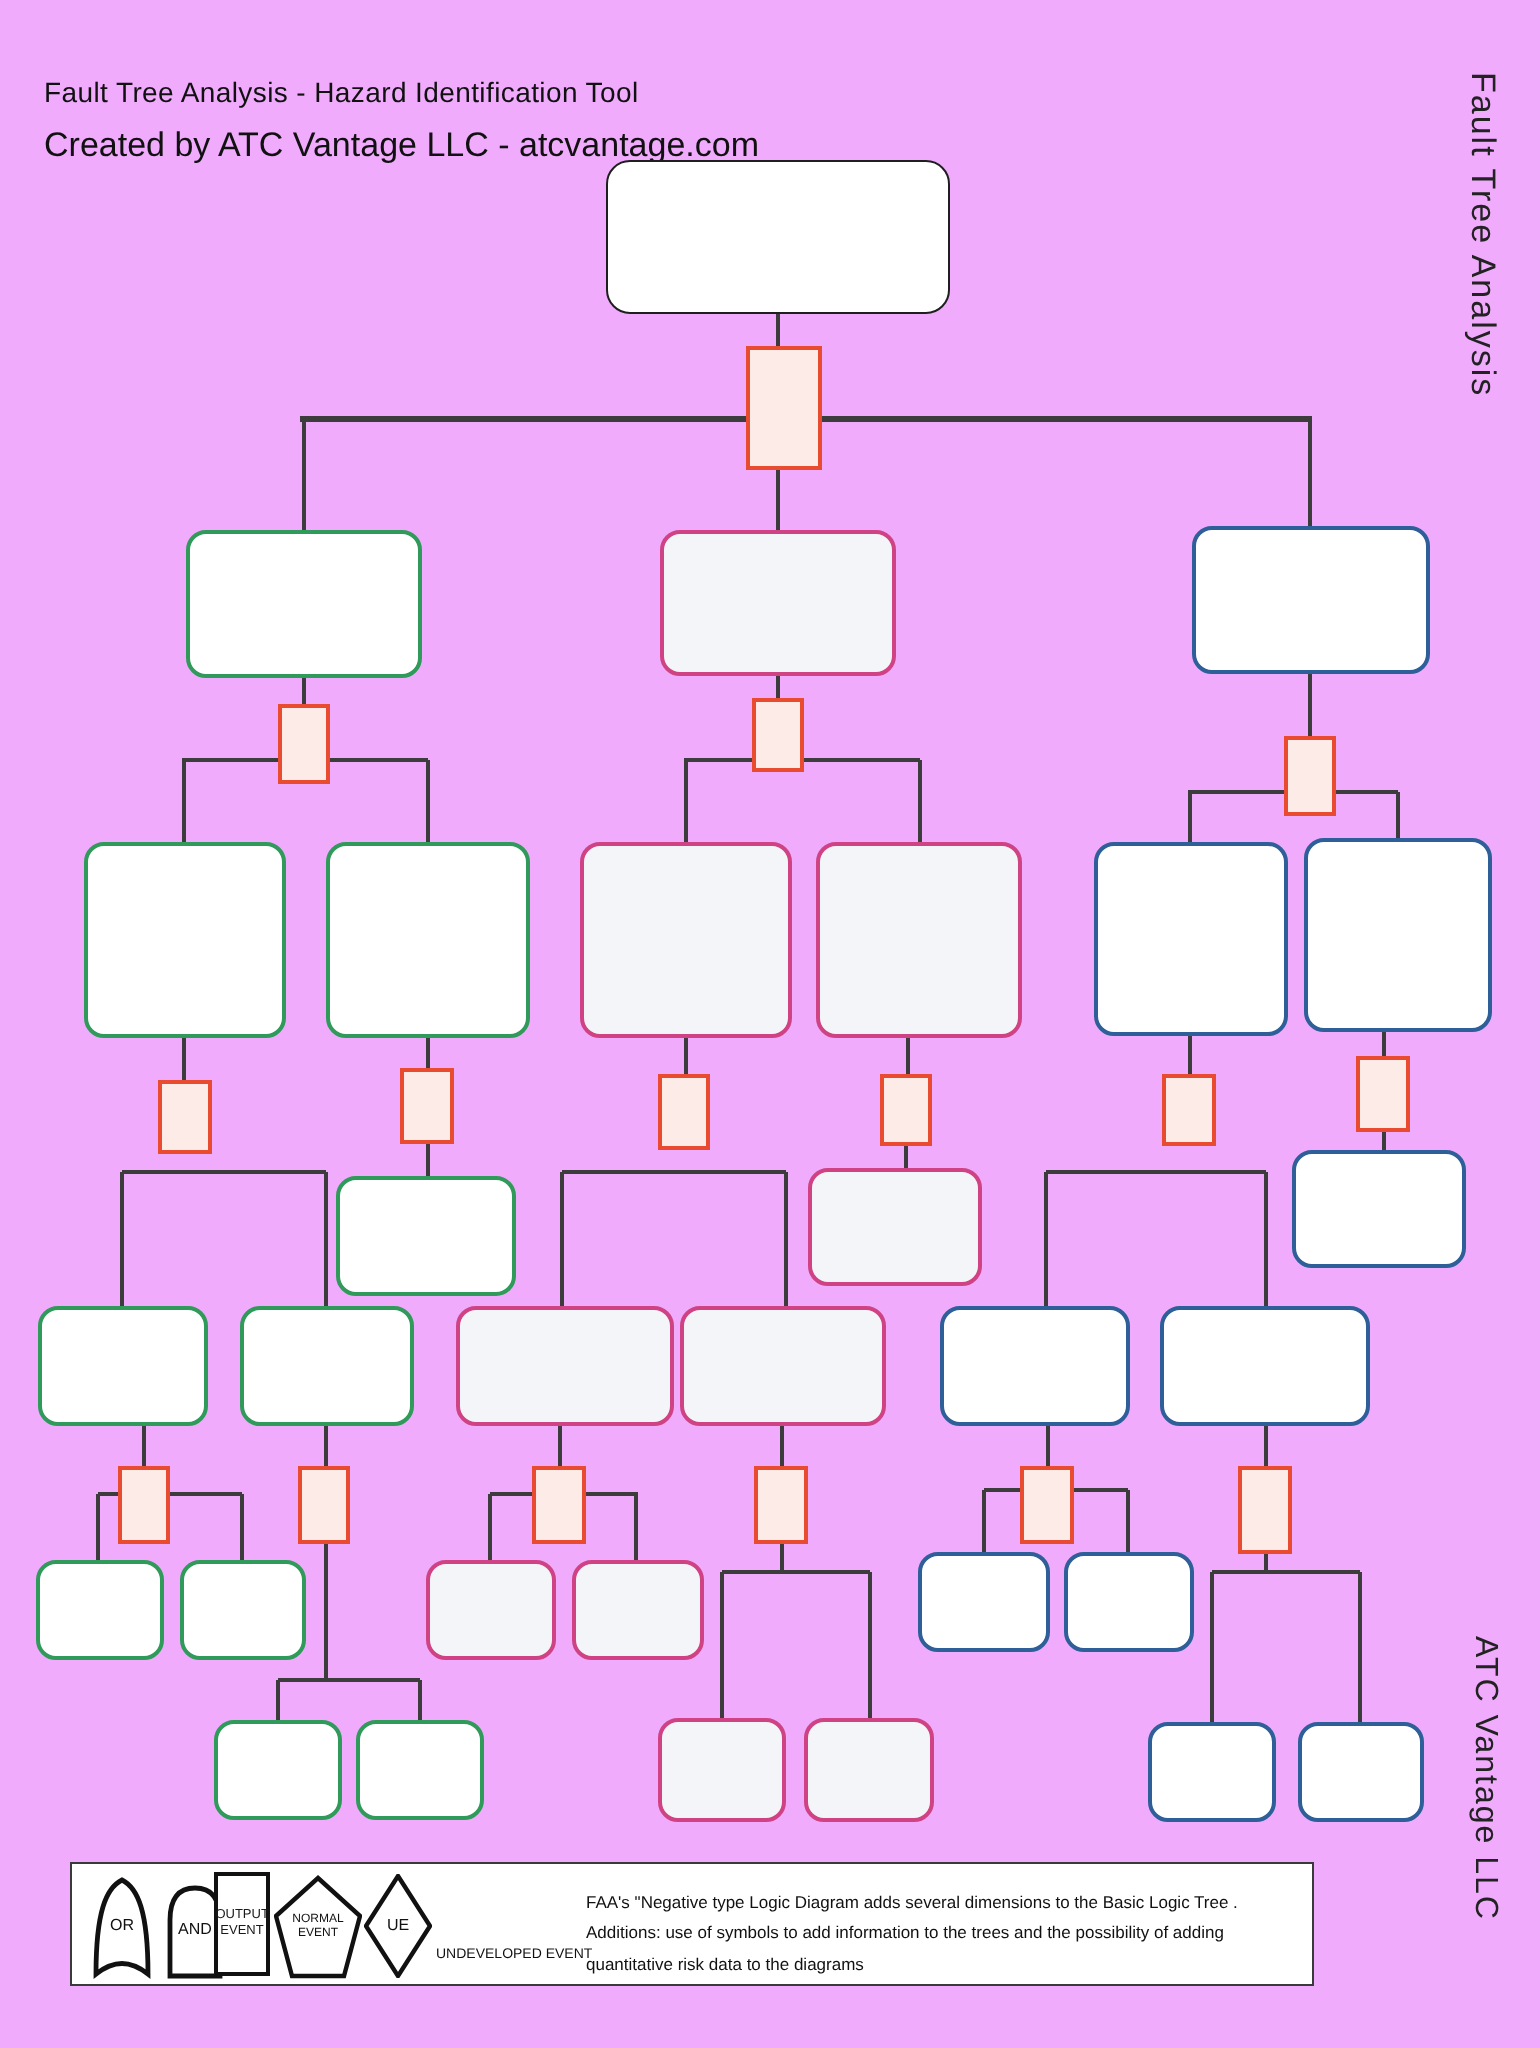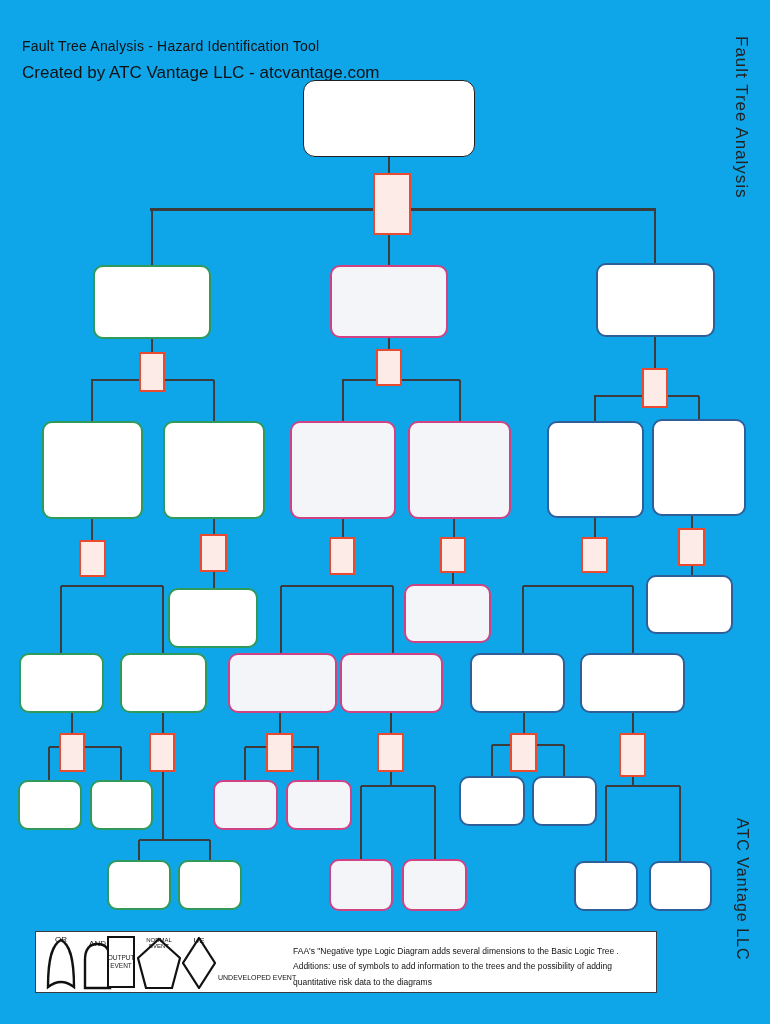--- a/index.html
+++ b/index.html
@@ -1,33 +1,33 @@
 <!DOCTYPE html>
 <html style="--root-border: #1f1f1f; --green-border: #2f9a59; --pink-border: #cf4384; --blue-border: #2e5f99; --gate-border: #e84b2f; --gate-fill: #fdebe7; --light-fill: #f4f5f9; --connector: #3c3c3c;"><head>
 <meta charset="utf-8">
 <style>
   html,body{margin:0;padding:0;background:#fff;}
-  #page{position:relative;width:770px;height:1024px;background:#0ea5e9;overflow:hidden;
+  #page{position:relative;width:770px;height:1024px;background:#f0abfc;overflow:hidden;
         font-family:"Liberation Sans",sans-serif;color:#1a1a1a;}
   .title{position:absolute;left:22px;top:38px;font-size:14px;letter-spacing:.2px;color:#111;}
   .subtitle{position:absolute;left:22px;top:63px;font-size:17px;color:#111;}
   .vside{position:absolute;writing-mode:vertical-rl;font-size:17px;color:#222;letter-spacing:1px;white-space:nowrap;}
   .vtop{left:731px;top:36px;}
   .vbot{left:733px;top:818px;font-size:16px;}
   .box{position:absolute;background:#fff;border:2px solid #333;border-radius:10px;box-sizing:border-box;}
   .root{border:1.6px solid var(--root-border);border-radius:12px;}
   .green{border-color:var(--green-border);}
   .pink{border-color:var(--pink-border);background:var(--light-fill);}
   .blue{border-color:var(--blue-border);}
   .gate{position:absolute;background:var(--gate-fill);border:2px solid var(--gate-border);box-sizing:border-box;}
   .hl{position:absolute;height:1.5px;background:var(--connector);}
   .vl{position:absolute;width:1.5px;background:var(--connector);}
   .hl.main{height:2.5px;}
   .legendbox{position:absolute;left:35px;top:931px;width:622px;height:62px;border:1.5px solid #3a3a3a;box-sizing:border-box;background:#fff;}
-  .sym{position:absolute;display:flex;justify-content:center;}
+  .sym{position:absolute;display:flex;align-items:center;justify-content:center;}
   .sym svg{position:absolute;left:0;top:0;}
   .symlabel{position:relative;font-size:8px;color:#111;text-align:center;line-height:1.05;z-index:2;}
   .outputrect{position:absolute;border:2px solid #111;box-sizing:border-box;display:flex;align-items:center;justify-content:center;text-align:center;font-size:6.5px;line-height:1.2;background:#fff;}
   .tinylabel{position:absolute;font-size:7px;color:#111;white-space:nowrap;}
   .note{position:absolute;left:293px;top:944px;width:354px;font-size:8.5px;line-height:1.8;color:#111;}
 </style>
 </head>
 <body>
 
 <div id="page">

